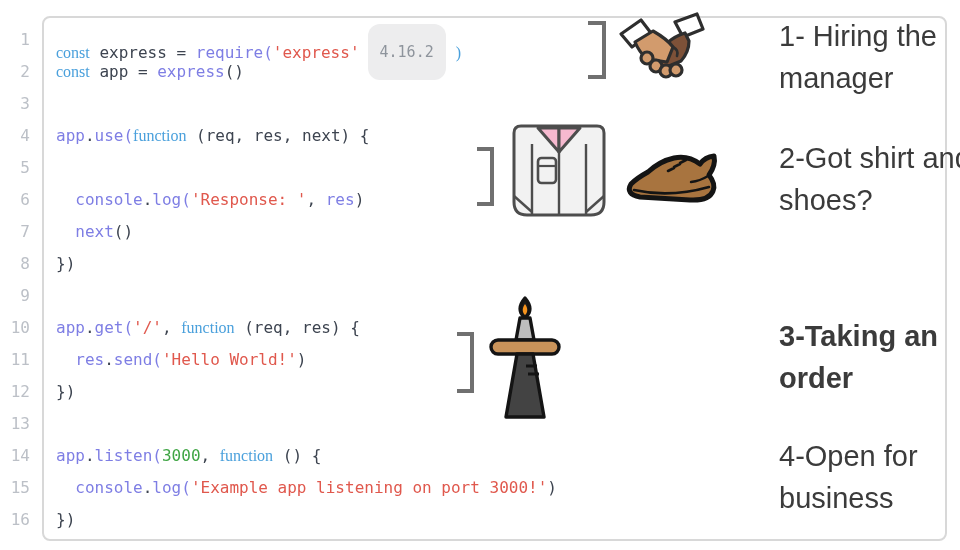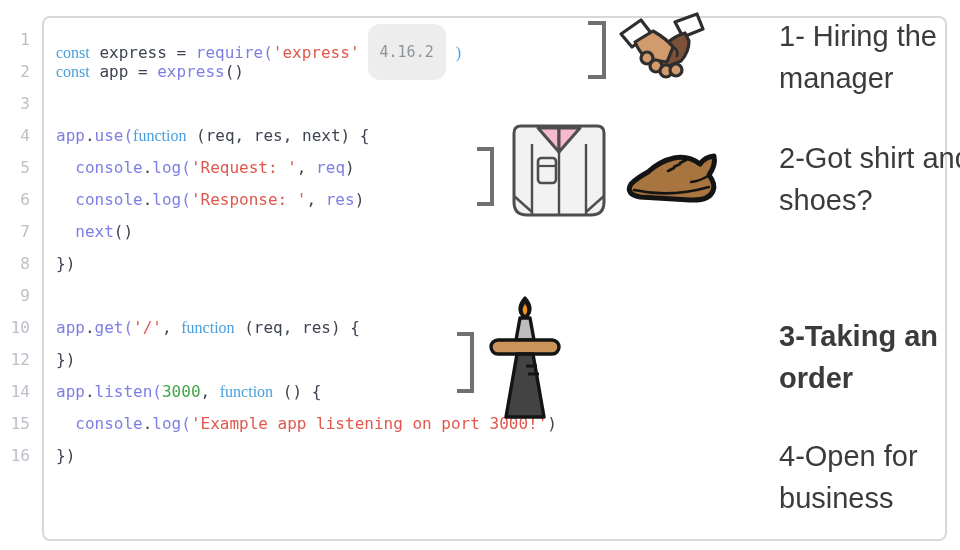--- a/index.html
+++ b/index.html
@@ -62,21 +62,20 @@
     <div class="code-row">
       <span class="gutter">3</span>
       <span class="code-text"></span>
     </div>
     <div class="code-row">
       <span class="gutter">4</span>
       <span class="code-text"><span class="t-fn">app</span><span class="t-pl">.</span><span class="t-fn">use(</span><span class="t-kw">function</span><span class="t-pl"> (req, res, next) {</span></span>
     </div>
     <div class="code-row">
       <span class="gutter">5</span>
-      <span class="code-text"><span class="t-pl">  </span><span class="t-fn">console</span><span class="t-pl">.</span><span class="t-fn">log(</span><span class="t-str">'Request: '</span><span class="t-pl">, </span><span class="t-fn">req</span><span class="t-pl">)</span></span>
     </div>
     <div class="code-row">
       <span class="gutter">6</span>
       <span class="code-text"><span class="t-pl">  </span><span class="t-fn">console</span><span class="t-pl">.</span><span class="t-fn">log(</span><span class="t-str">'Response: '</span><span class="t-pl">, </span><span class="t-fn">res</span><span class="t-pl">)</span></span>
     </div>
     <div class="code-row">
       <span class="gutter">7</span>
       <span class="code-text"><span class="t-pl">  </span><span class="t-fn">next</span><span class="t-pl">()</span></span>
     </div>
     <div class="code-row">
@@ -85,22 +84,30 @@
     </div>
     <div class="code-row">
       <span class="gutter">9</span>
       <span class="code-text"></span>
     </div>
     <div class="code-row">
       <span class="gutter">10</span>
       <span class="code-text"><span class="t-fn">app</span><span class="t-pl">.</span><span class="t-fn">get(</span><span class="t-str">'/'</span><span class="t-pl">, </span><span class="t-kw">function</span><span class="t-pl"> (req, res) {</span></span>
     </div>
     <div class="code-row">
+      <span class="gutter">11</span>
+      <span class="code-text"><span class="t-pl">  </span><span class="t-fn">res</span><span class="t-pl">.</span><span class="t-fn">send(</span><span class="t-str">'Hello World!'</span><span class="t-pl">)</span></span>
+    </div>
+    <div class="code-row">
       <span class="gutter">12</span>
       <span class="code-text"><span class="t-pl">})</span></span>
+    </div>
+    <div class="code-row">
+      <span class="gutter">13</span>
+      <span class="code-text"></span>
     </div>
     <div class="code-row">
       <span class="gutter">14</span>
       <span class="code-text"><span class="t-fn">app</span><span class="t-pl">.</span><span class="t-fn">listen(</span><span class="t-num">3000</span><span class="t-pl">, </span><span class="t-kw">function</span><span class="t-pl"> () {</span></span>
     </div>
     <div class="code-row">
       <span class="gutter">15</span>
       <span class="code-text"><span class="t-pl">  </span><span class="t-fn">console</span><span class="t-pl">.</span><span class="t-fn">log(</span><span class="t-str">'Example app listening on port 3000!'</span><span class="t-pl">)</span></span>
     </div>
     <div class="code-row">

